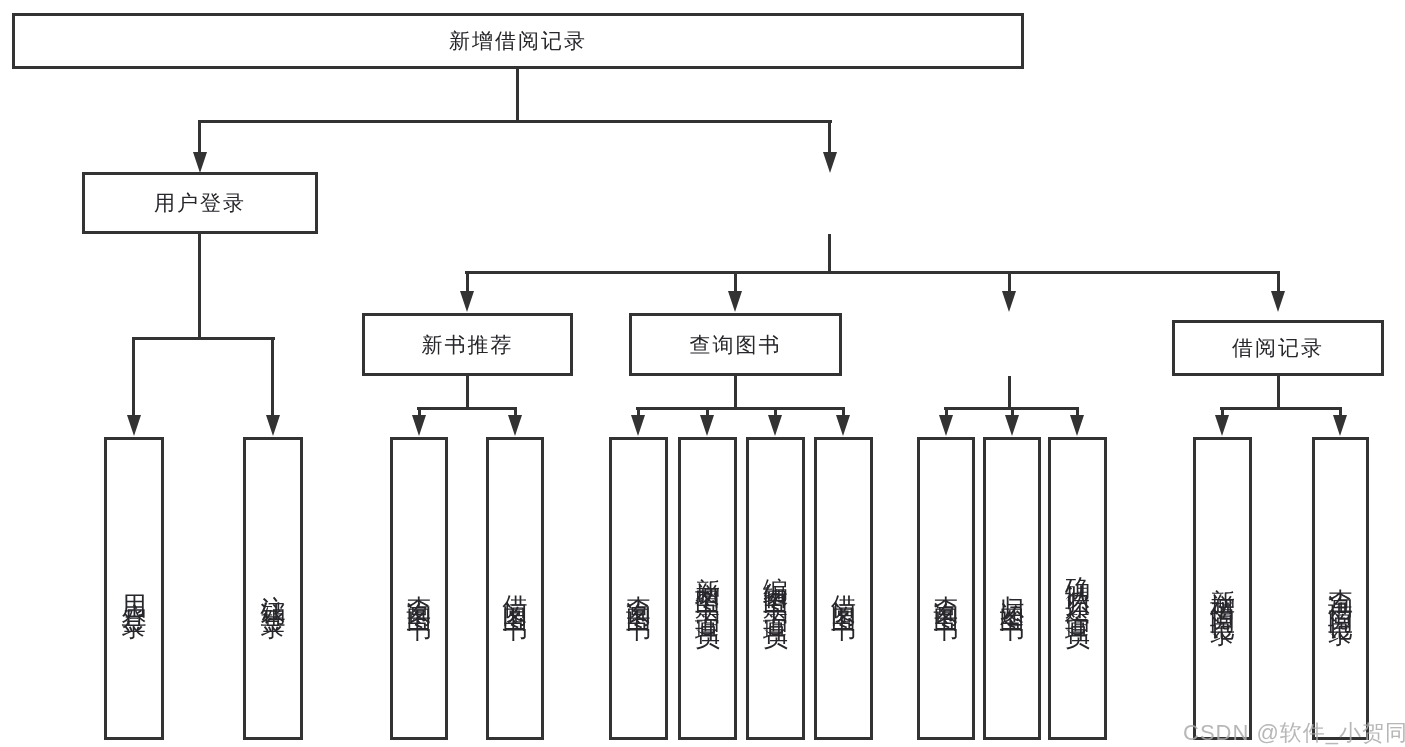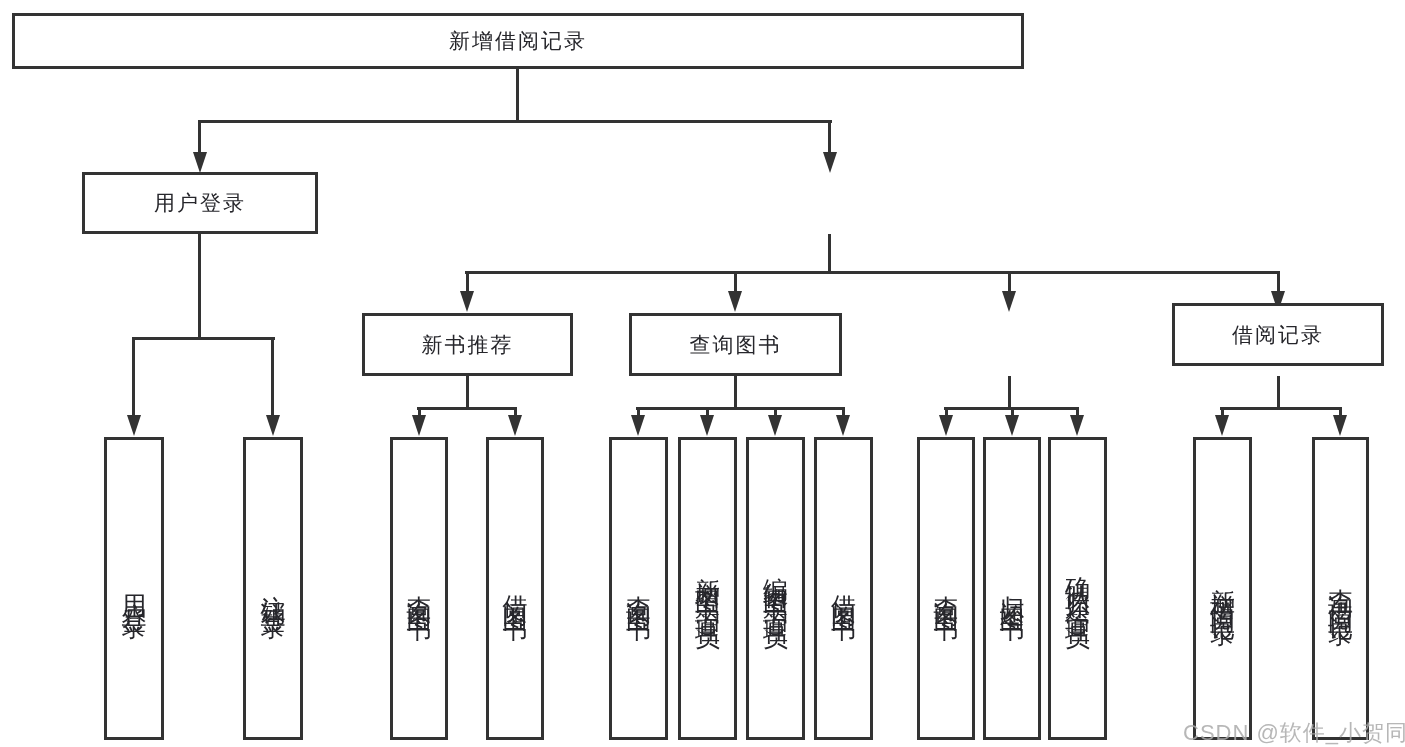--- a/index.html
+++ b/index.html
@@ -70,21 +70,21 @@
   <div class="head" style="left:1002px;top:291px"></div>
   <div class="line vl" style="left:1277px;top:271px;height:26px"></div>
   <div class="head" style="left:1271px;top:291px"></div>
 
   <div class="box" style="left:362px;top:313px;width:211px;height:63px">
     <span class="hlabel">新书推荐</span>
   </div>
   <div class="box" style="left:629px;top:313px;width:213px;height:63px">
     <span class="hlabel">查询图书</span>
   </div>
-  <div class="box" style="left:1172px;top:303px;width:212px;height:63px">
+  <div class="box" style="left:1172px;top:320px;width:212px;height:56px">
     <span class="hlabel">借阅记录</span>
   </div>
 
   <div class="line vl" style="left:466px;top:376px;height:31px"></div>
   <div class="line hl" style="left:417px;top:407px;width:100px"></div>
   <div class="line vl" style="left:418px;top:407px;height:12px"></div>
   <div class="head" style="left:412px;top:415px"></div>
   <div class="line vl" style="left:514px;top:407px;height:12px"></div>
   <div class="head" style="left:508px;top:415px"></div>
 

